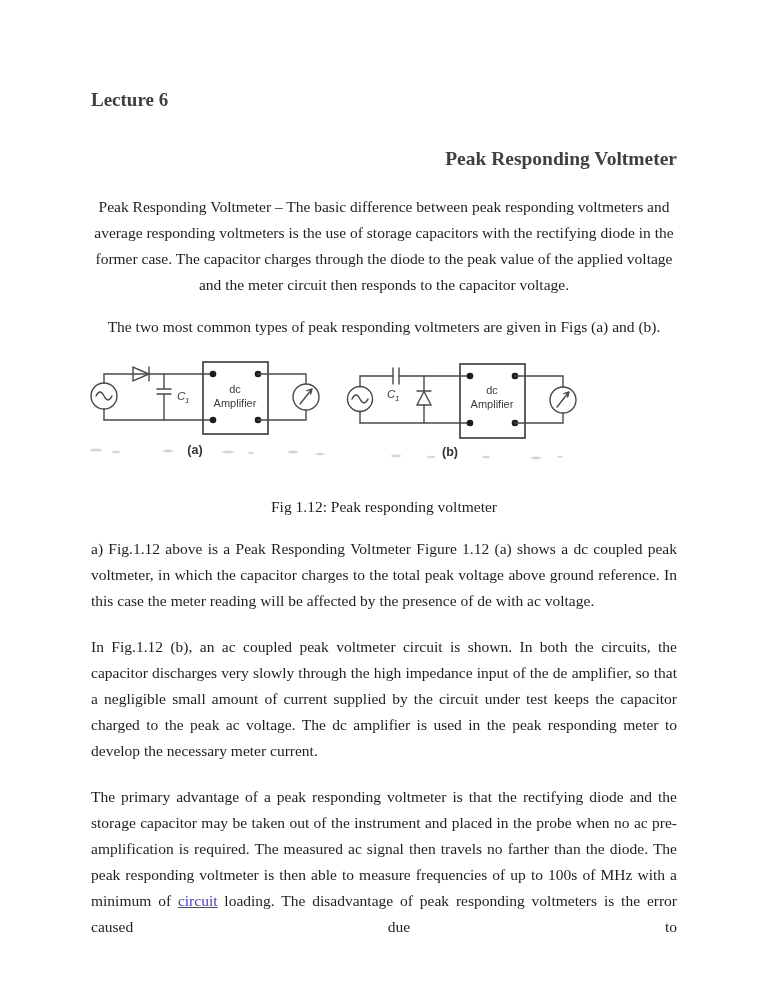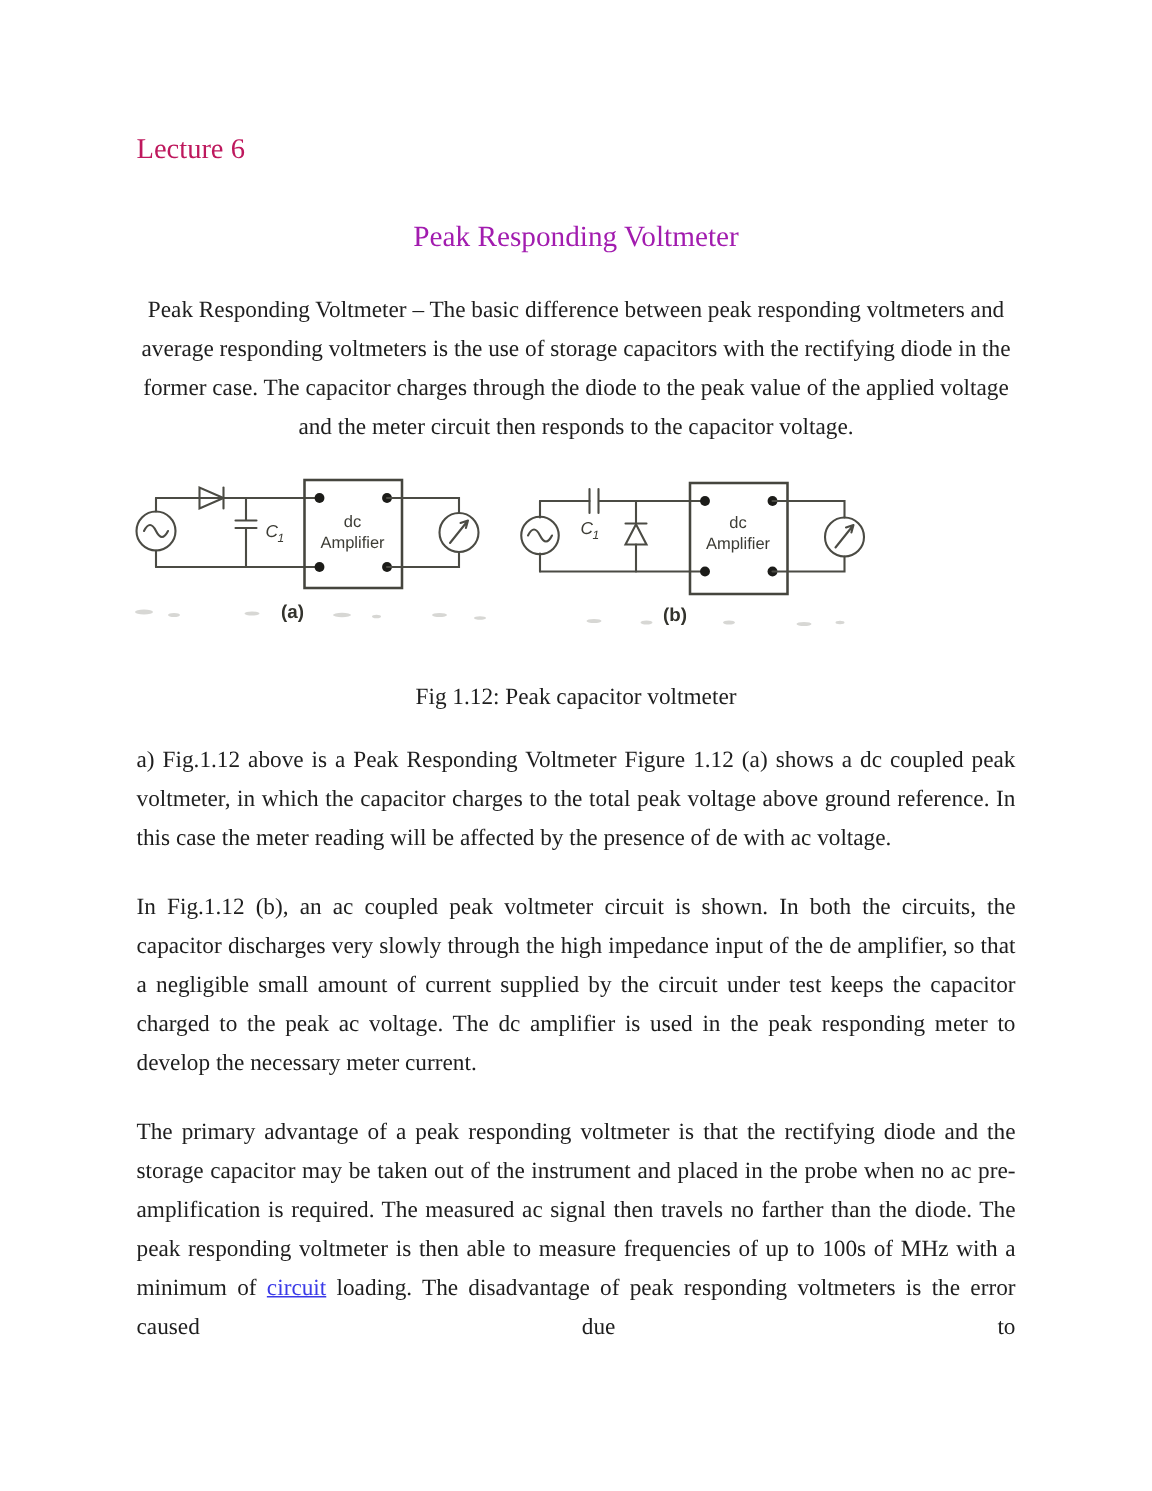--- a/index.html
+++ b/index.html
@@ -5,26 +5,26 @@
   * { margin: 0; padding: 0; box-sizing: border-box; }
   html, body { background: #ffffff; }
   body {
     width: 768px; height: 994px; overflow: hidden;
     font-family: "Liberation Serif", serif;
     color: #1e1e1e;
   }
   .page { width: 768px; height: 994px; background: #fff; position: relative; }
   .content { margin: 0 91px; width: 586px; }
   .lecture-heading {
-    padding-top: 88px; font-size: 19px; font-weight: normal; line-height: 24px;
-    color: #be185d;
+    padding-top: 88px; font-size: 19px; font-weight: bold; line-height: 24px;
+    color: #404040;
   }
   .doc-title {
-    text-align: center; font-size: 19.5px; font-weight: normal;
-    margin-top: 34px; margin-bottom: 22px; line-height: 26px; color: #a21caf;
+    text-align: right; font-size: 19.5px; font-weight: bold;
+    margin-top: 34px; margin-bottom: 22px; line-height: 26px; color: #404040;
   }
   p.para {
     font-size: 15.5px; line-height: 26px; margin-bottom: 16px;
     text-align: center; color: #1e1e1e;
   }
   p.justify { text-align: justify; margin-bottom: 20px; }
   p.cutoff { text-align-last: justify; margin-bottom: 16px; }
   .fig-caption { font-size: 15.5px; line-height: 26px; margin-top: 30px; margin-bottom: 16px; }
   figure.circuit-figure { margin: 4px 0 0 -3px; width: 505px; }
   figure.circuit-figure svg { display: block; }
@@ -43,20 +43,21 @@
 
 <div class="page">
   <div class="content">
 
     <h1 class="lecture-heading">Lecture 6</h1>
 
     <h2 class="doc-title">Peak Responding Voltmeter</h2>
 
     <p class="para">Peak Responding Voltmeter – The basic difference between peak responding voltmeters and average responding voltmeters is the use of storage capacitors with the rectifying diode in the former case. The capacitor charges through the diode to the peak value of the applied voltage and the meter circuit then responds to the capacitor voltage.</p>
 
+    <p class="para">The two most common types of peak responding voltmeters are given in Figs (a) and (b).</p>
 
     <figure class="circuit-figure">
       <svg width="505" height="108" viewBox="0 0 505 108" xmlns="http://www.w3.org/2000/svg">
 
         <g>
 
           <g>
             <circle class="circuit-stroke" cx="16" cy="40" r="13"></circle>
             <path class="circuit-stroke" d="M8,40 q4,-8 8,0 q4,8 8,0"></path>
             <path class="circuit-stroke" d="M16,18 V27 M16,53 V64"></path>
@@ -145,21 +146,21 @@
           <ellipse class="speck" cx="232" cy="98" rx="4" ry="1.2"></ellipse>
           <ellipse class="speck" cx="308" cy="100" rx="5" ry="1.4"></ellipse>
           <ellipse class="speck" cx="343" cy="101" rx="4" ry="1.3"></ellipse>
           <ellipse class="speck" cx="398" cy="101" rx="4" ry="1.3"></ellipse>
           <ellipse class="speck" cx="448" cy="102" rx="5" ry="1.4"></ellipse>
           <ellipse class="speck" cx="472" cy="101" rx="3" ry="1.1"></ellipse>
         </g>
       </svg>
     </figure>
 
-    <p class="para fig-caption">Fig 1.12: Peak capacitor voltmeter</p>
+    <p class="para fig-caption">Fig 1.12: Peak responding voltmeter</p>
 
     <p class="para justify">a) Fig.1.12 above is a Peak Responding Voltmeter Figure 1.12 (a) shows a dc coupled peak voltmeter, in which the capacitor charges to the total peak voltage above ground reference. In this case the meter reading will be affected by the presence of de with ac voltage.</p>
 
     <p class="para justify">In Fig.1.12 (b), an ac coupled peak voltmeter circuit is shown. In both the circuits, the capacitor discharges very slowly through the high impedance input of the de amplifier, so that a negligible small amount of current supplied by the circuit under test keeps the capacitor charged to the peak ac voltage. The dc amplifier is used in the peak responding meter to develop the necessary meter current.</p>
 
     <p class="para justify cutoff"><span>The primary advantage of a peak responding voltmeter is that the rectifying diode and the storage capacitor may be taken out of the instrument and placed in the probe when no ac pre-amplification is required. The measured ac signal then travels no farther than the diode. The peak responding voltmeter is then able to measure frequencies of up to 100s of MHz with a minimum of </span><a href="#" class="circuit-link">circuit</a><span> loading. The disadvantage of peak responding voltmeters is the error caused due to</span></p>
 
   </div>
 </div>
 

